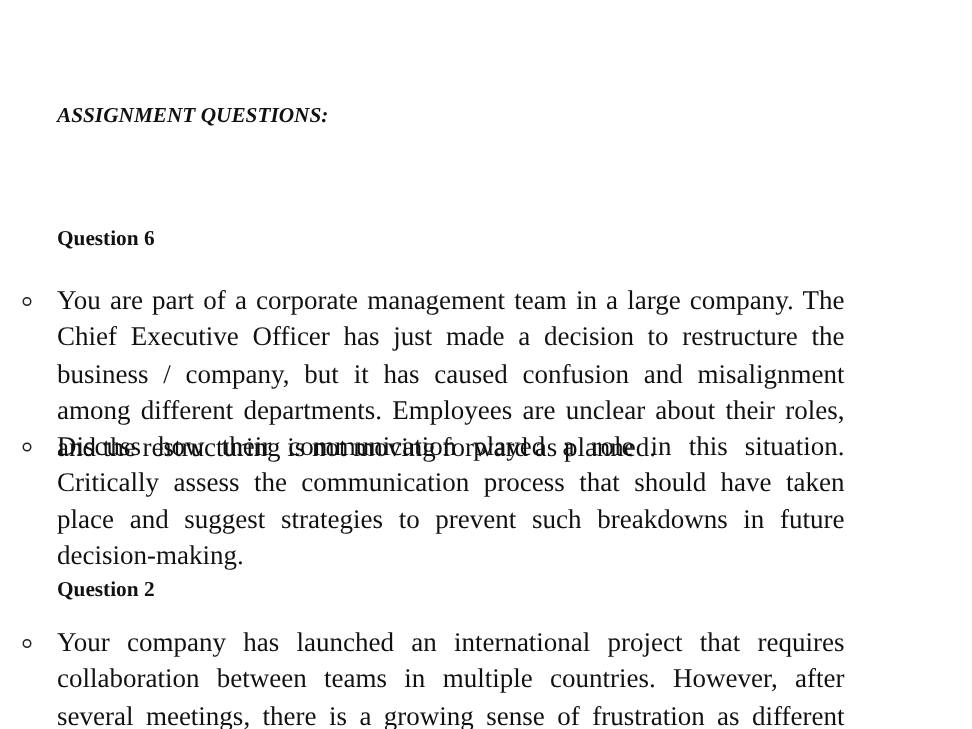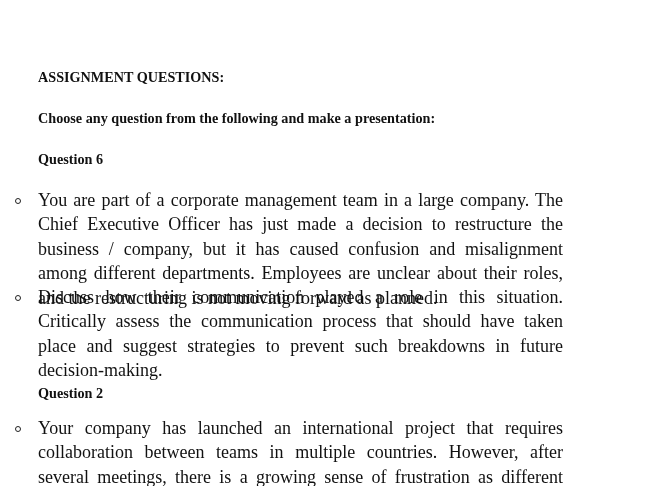--- a/index.html
+++ b/index.html
@@ -26,23 +26,22 @@
   .circle {
     display: inline-block; width: 4px; height: 4px; border: 1px solid #222;
     border-radius: 50%; margin-top: 10px;
   }
 </style>
 </head>
 <body>
 
 <div class="page">
 
-  <div class="heading" style="top:68px;">ASSIGNMENT QUESTIONS:</div>
+  <div class="heading" style="top:68px;font-style:italic;">ASSIGNMENT QUESTIONS:</div>
 
-  <div class="heading" style="top:109px;">Choose any question from the following and make a presentation:</div>
 
   <div class="heading" style="top:150px;">Question 6</div>
 
   <div class="bullet-item" style="top:188px;">
     <div class="bullet"><span class="circle"></span></div>
     <div class="bullet-text">You are part of a corporate management team in a large company. The Chief Executive Officer has just made a decision to restructure the business / company, but it has caused confusion and misalignment among different departments. Employees are unclear about their roles, and the restructuring is not moving forward as planned.</div>
   </div>
 
   <div class="bullet-item" style="top:285px;">
     <div class="bullet"><span class="circle"></span></div>

